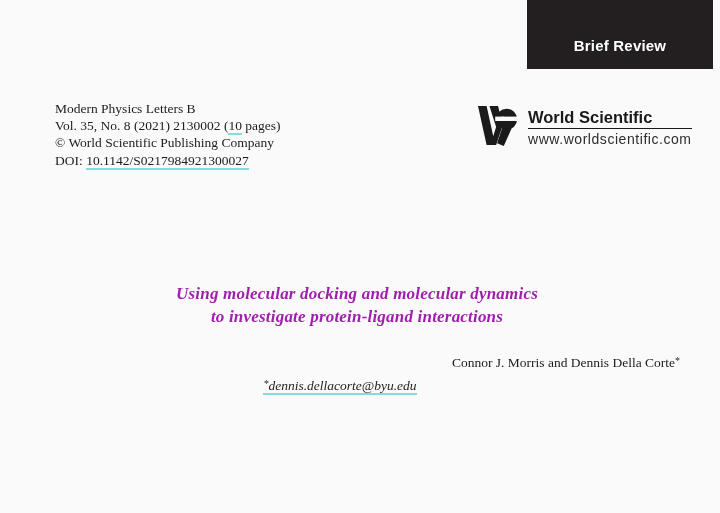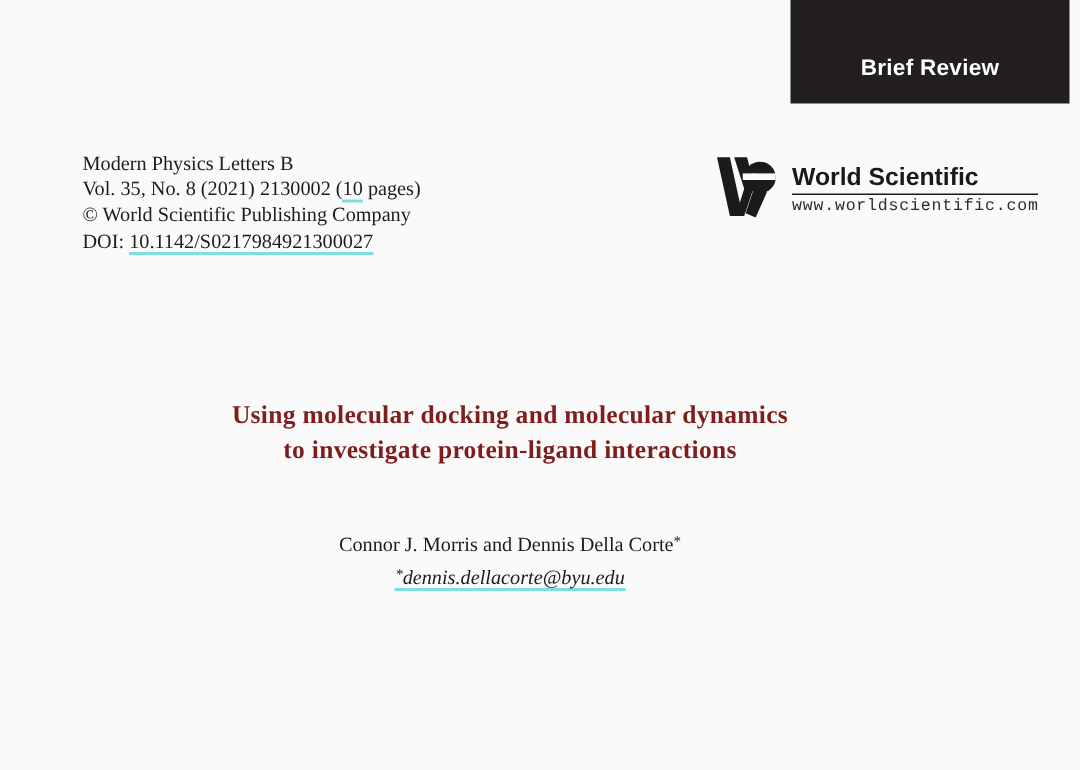--- a/index.html
+++ b/index.html
@@ -67,48 +67,49 @@
     font-family: "Liberation Sans", sans-serif;
     font-weight: bold;
     font-size: 16.5px;
     line-height: 1.15;
     color: #191919;
     border-bottom: 1.5px solid #191919;
     padding-bottom: 1px;
     white-space: nowrap;
   }
   .logo-url {
-    font-family: Liberation Mono, monospace;
-    font-size: 11px;
+    font-family: Liberation Sans, sans-serif;
+    font-size: 14px;
     letter-spacing: 0.55px;
     color: #2d2d2d;
     margin-top: 2px;
     white-space: nowrap;
   }
 
   
   .title {
     position: absolute;
     left: 0;
     top: 265px;
     width: 680px;
-    margin: 0;
+    margin: 17px;
     text-align: center;
     font-size: 17px;
     font-weight: bold;
     line-height: 23px;
     letter-spacing: 0.2px;
-    color: #7f1d1d;
+    color: #a21caf;
+    font-style: italic;
   }
   .authors {
     position: absolute;
     left: 0;
     top: 355px;
     width: 680px;
-    text-align: center;
+    text-align: right;
     font-size: 13.5px;
   }
   .affiliation {
     position: absolute;
     left: 0;
     top: 376px;
     width: 680px;
     text-align: center;
     font-style: italic;
     font-size: 13.5px;

